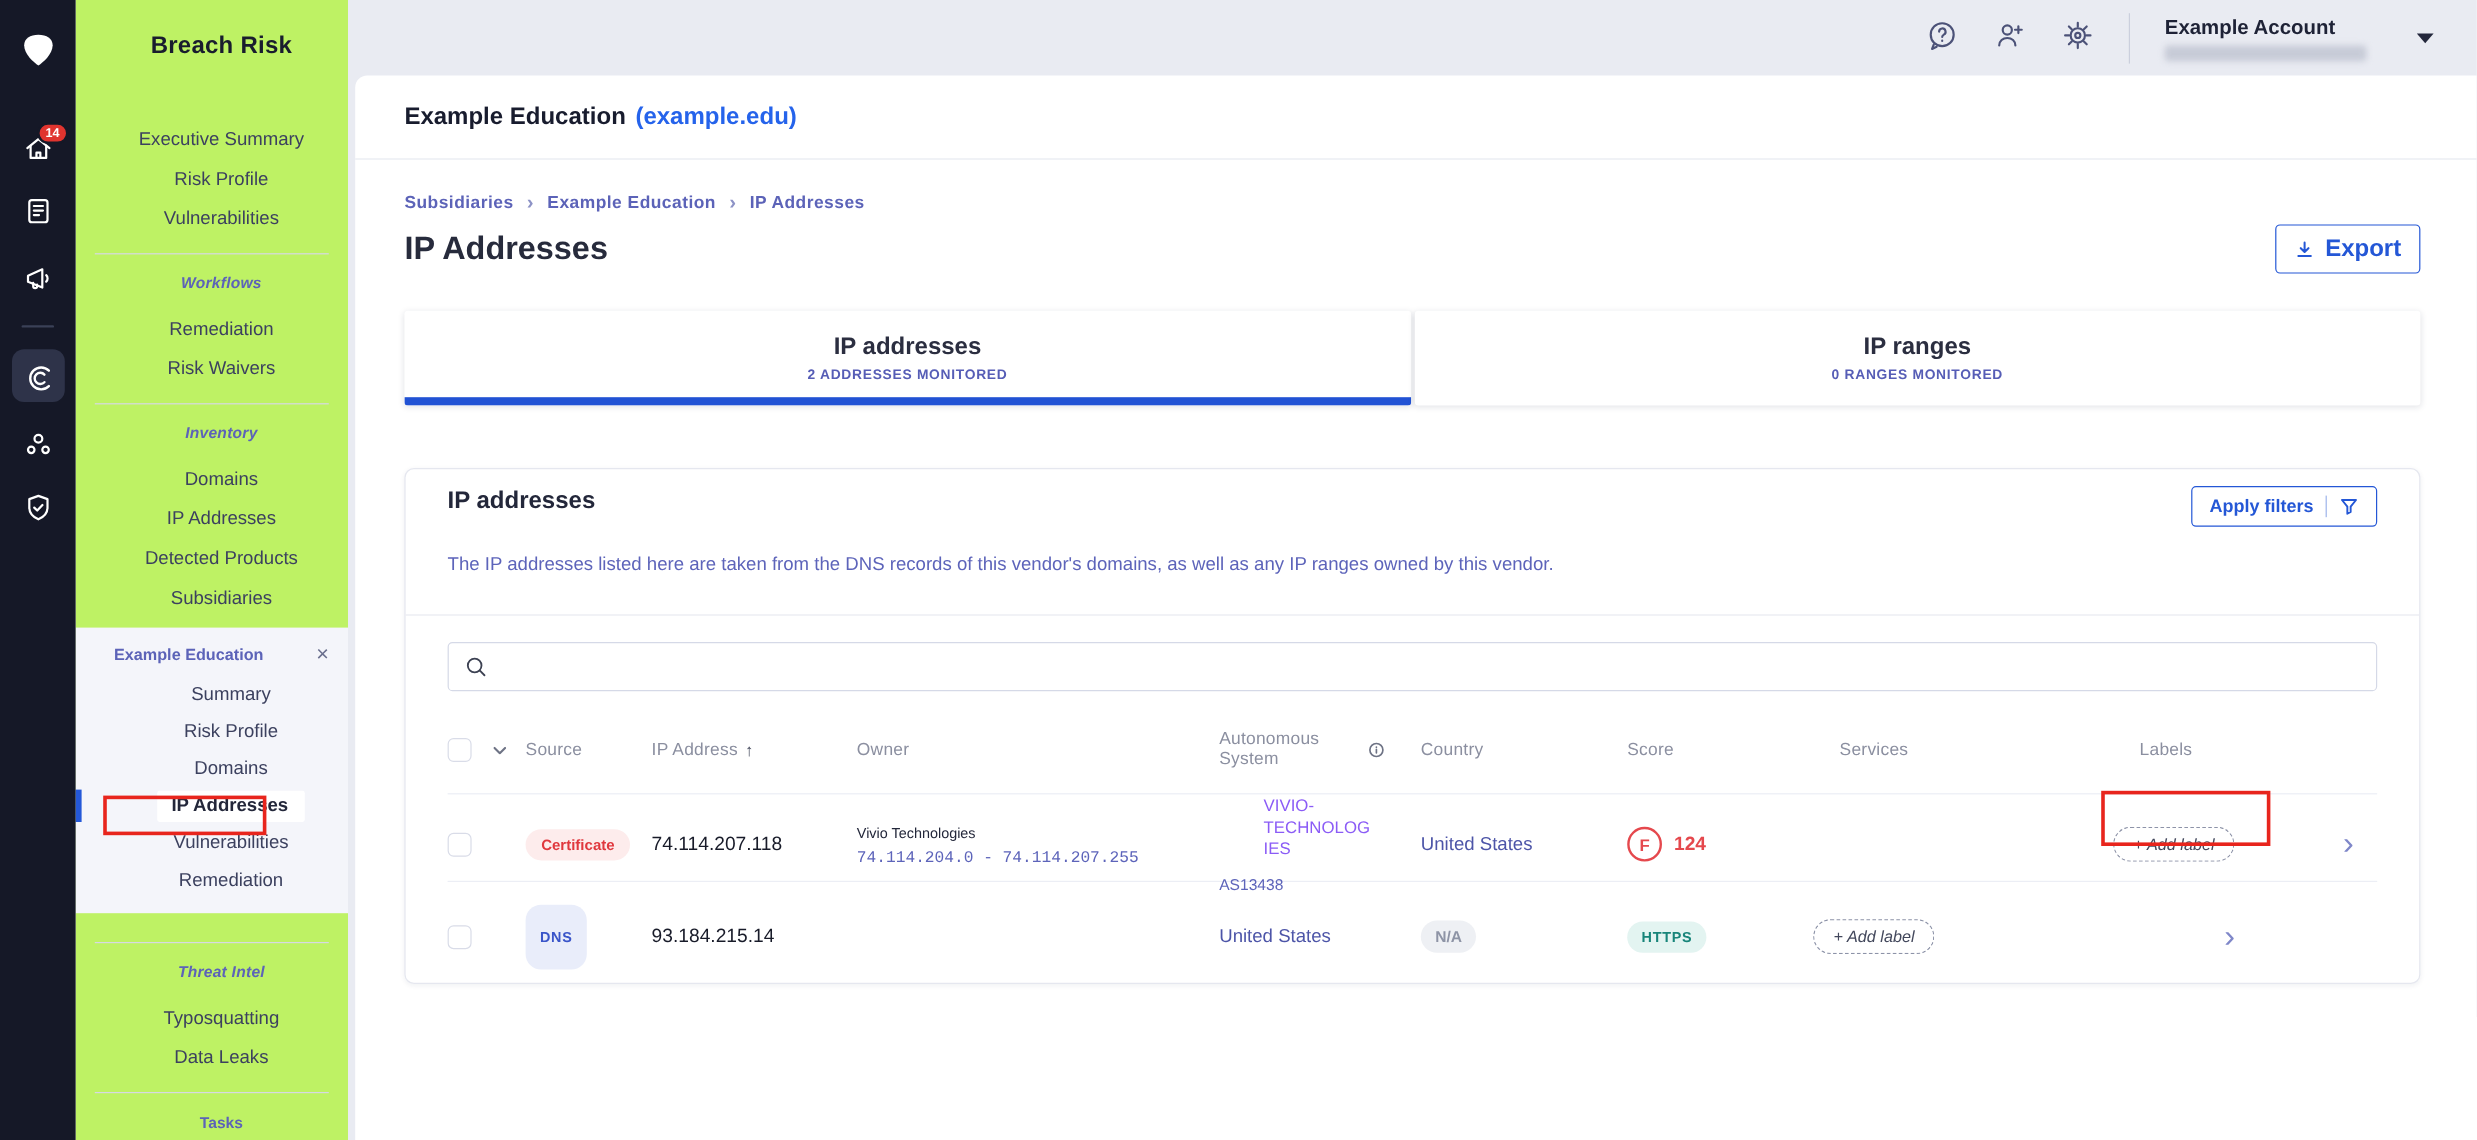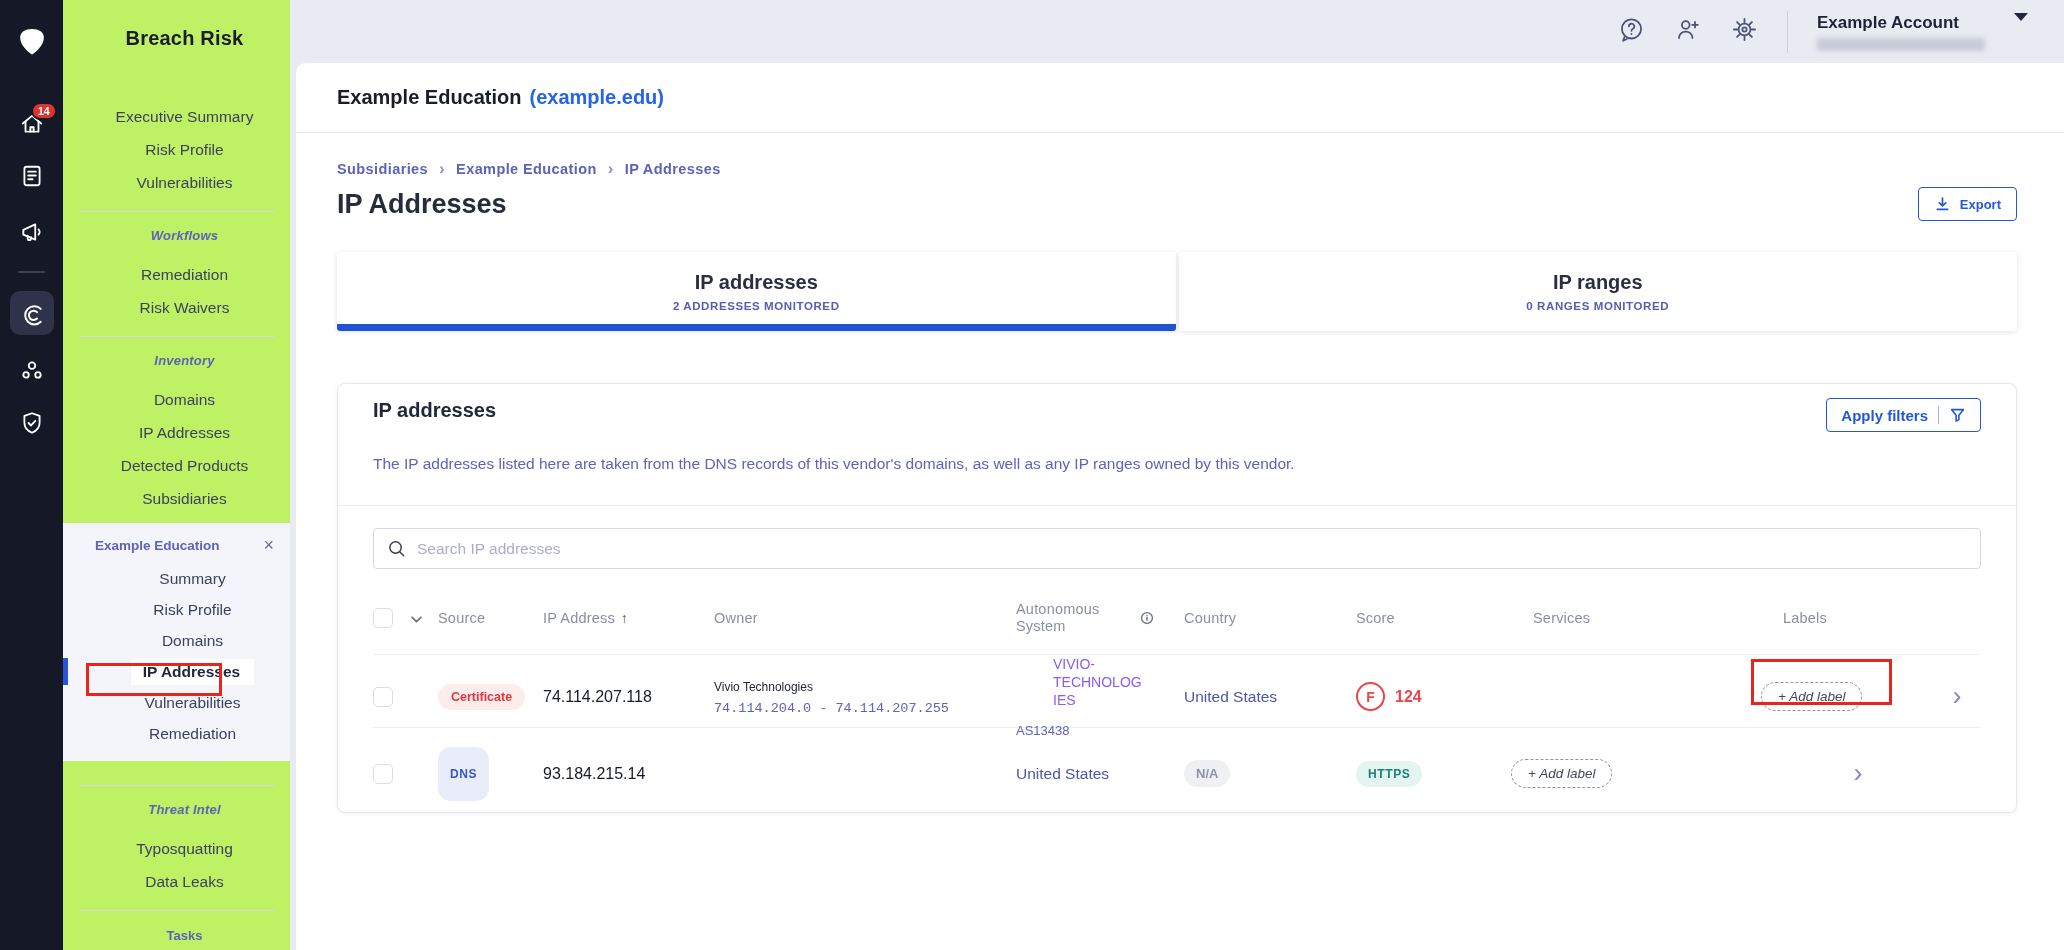--- a/index.html
+++ b/index.html
@@ -29,38 +29,38 @@
   .subpanel-close { font-size:18px; color:#6a6f8e; cursor:pointer; line-height:18px; }
   .sub-item { height:31px; line-height:31px; padding-left:32px; font-size:15.5px; color:#3c415f; cursor:pointer; position:relative; }
   .sub-item.active::before { content:""; position:absolute; left:0; top:2px; width:5px; height:27px; background:#2458d8; }
   .active-pill { background:#ffffff; font-weight:bold; color:#23273a; padding:4px 14px 5px 12px; border-radius:2px; }
   .sb-bottom-label { margin:12px 0 0 16px; height:26px; line-height:26px; font-size:13px; font-weight:bold; color:#5c63b8; }
 
   
   .topbar-controls { position:absolute; right:36px; top:0; height:63px; display:flex; align-items:center; gap:29px; z-index:6; }
   .topbar-controls svg { stroke:#4c5278; fill:none; stroke-width:1.6; stroke-linecap:round; stroke-linejoin:round; cursor:pointer; }
   .tb-vdiv { width:1px; height:42px; background:#cbcfdd; }
-  .account { display:flex; align-items:flex-start; gap:29px; cursor:pointer; }
+  .account { display:flex; align-items:center; gap:42px; cursor:pointer; }
   .account-texts { display:flex; flex-direction:column; }
   .account-name { font-size:17px; font-weight:bold; color:#1e2236; }
   .account-redacted { margin-top:5px; width:168px; height:13px; background:#c7cbd7; border-radius:3px; filter:blur(2.5px); }
   .caret-down { width:0; height:0; border-left:7px solid transparent; border-right:7px solid transparent; border-top:8px solid #23273c; }
 
   
   .main { position:absolute; left:296px; top:63px; right:0; bottom:0; background:#fff; border-top-left-radius:10px; z-index:3; }
   .vendor-band { height:70px; display:flex; align-items:center; padding-left:41px; border-bottom:1px solid #e7e9f0; }
   .vendor-name { font-size:20px; font-weight:bold; color:#181c2e; }
   .vendor-domain { font-size:20px; font-weight:bold; color:#2563eb; margin-left:8px; cursor:pointer; }
   .content { padding:0 47px 0 41px; }
   .breadcrumb { margin-top:26px; display:flex; align-items:center; gap:11px; font-size:14.5px; font-weight:bold; color:#5c63b8; letter-spacing:.4px; }
   .crumb { cursor:pointer; }
   .crumb-sep { color:#8d93c6; font-size:17px; }
   .title-row { margin-top:8px; display:flex; align-items:center; justify-content:space-between; }
   .page-title { font-size:27px; font-weight:bold; color:#272b3c; }
-  .btn-outline { display:flex; align-items:center; gap:9px; border:1.5px solid #2457d6; border-radius:4px; background:#fff; color:#2457d6; font-weight:bold; font-size:13px; padding:8px 15px; cursor:pointer; font-family:inherit; }
+  .btn-outline { display:flex; align-items:center; gap:9px; border:1.5px solid #2457d6; border-radius:4px; background:#fff; color:#2457d6; font-weight:bold; font-size:20px; padding:8px 15px; cursor:pointer; font-family:inherit; }
   .btn-outline svg { stroke:#2457d6; fill:none; stroke-width:1.7; stroke-linecap:round; stroke-linejoin:round; }
   .btn-inner-div { width:1px; height:18px; background:#9db4ea; }
 
   
   .tabs { margin-top:31px; display:flex; gap:3px; }
   .tab { flex:1; height:79px; background:#fff; border-radius:3px; box-shadow:0 1px 5px rgba(25,30,60,.13); display:flex; flex-direction:column; align-items:center; justify-content:center; position:relative; overflow:hidden; cursor:pointer; }
   .tab-title { font-size:20px; font-weight:bold; color:#2b2e40; }
   .tab-sub { margin-top:6px; font-size:11.5px; font-weight:bold; color:#565db6; letter-spacing:.6px; }
   .tab.active::after { content:""; position:absolute; left:0; right:0; bottom:0; height:7px; background:#2152d4; }
 
@@ -291,21 +291,20 @@
         </button>
       </div>
       <p class="card-desc">The IP addresses listed here are taken from the DNS records of this vendor's domains, as well as any IP ranges owned by this vendor.</p>
       <hr class="card-divider">
 
       <div class="search-wrap">
         <svg width="19" height="19" viewBox="0 0 20 20">
             <circle cx="9" cy="9" r="6"></circle>
             <path d="m13.6 13.6 4 4"></path>
           </svg>
-        <input class="search-input" type="text" placeholder="Search IP addresses" style="">
       </div>
 
       <div class="table">
 
         <div class="trow thead">
           <span class="checkbox"></span>
           <span class="chev-dn">
             <svg width="11" height="7" viewBox="0 0 10 6">
                 <path d="M1 1l4 4 4-4"></path>
               </svg>

